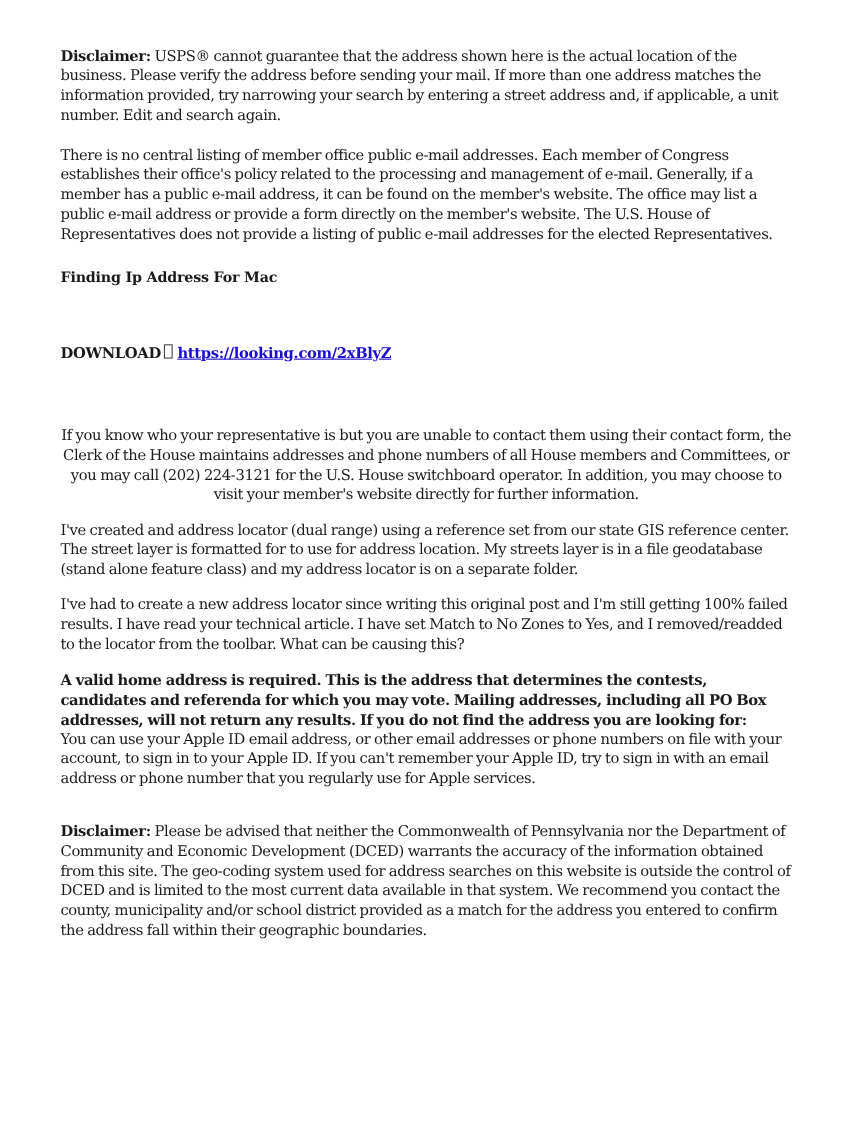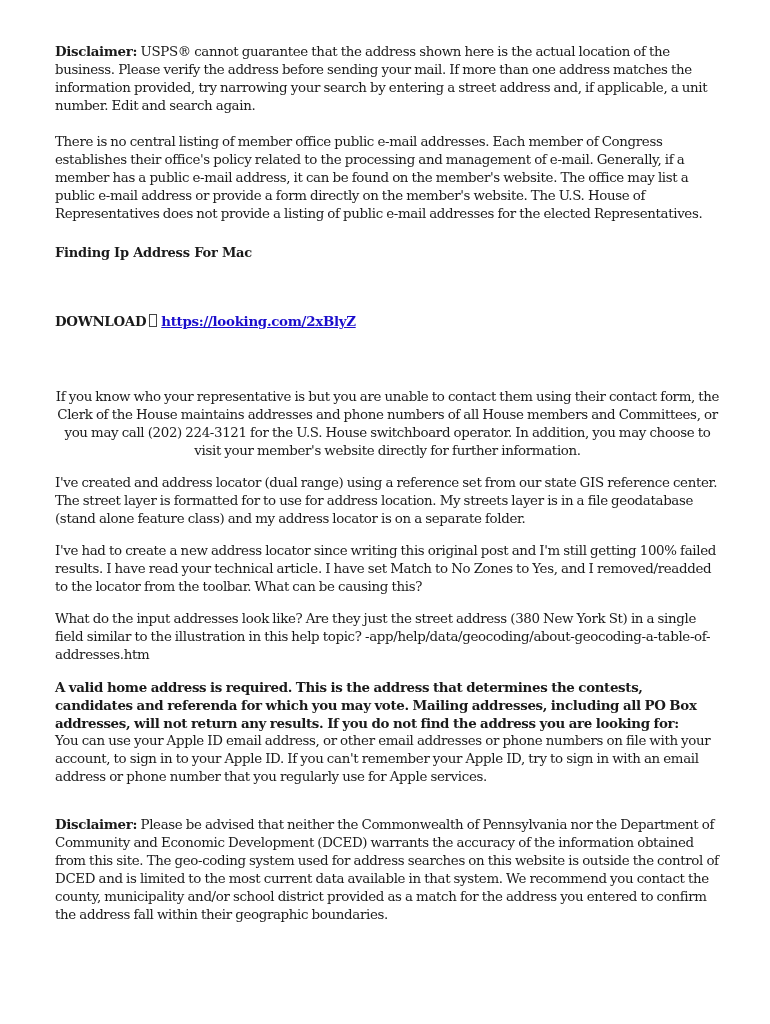--- a/index.html
+++ b/index.html
@@ -71,21 +71,20 @@
   <div class="dl" style="margin-top:46px;">
     <span>DOWNLOAD</span><span class="box"></span><a href="#">https://looking.com/2xBlyZ</a>
   </div>
 
   <p style="margin-top:58px;text-align:center;">If you know who your representative is but you are unable to contact them using their contact form, the Clerk of the House maintains addresses and phone numbers of all House members and Committees, or you may call (202) 224-3121 for the U.S. House switchboard operator. In addition, you may choose to visit your member's website directly for further information.</p>
 
   <p style="margin-top:14px;">I've created and address locator (dual range) using a reference set from our state GIS reference center. The street layer is formatted for to use for address location. My streets layer is in a file geodatabase (stand alone feature class) and my address locator is on a separate folder.</p>
 
   <p style="margin-top:14px;">I've had to create a new address locator since writing this original post and I'm still getting 100% failed results. I have read your technical article. I have set Match to No Zones to Yes, and I removed/readded to the locator from the toolbar. What can be causing this?</p>
 
-  <p style="margin-top:14px;">What do the input addresses look like? Are they just the street address (380 New York St) in a single field similar to the illustration in this help topic? -app/help/data/geocoding/about-geocoding-a-table-of-addresses.htm</p>
 
   <p style="margin-top:14px;font-weight:bold;">A valid home address is required. This is the address that determines the contests, candidates and referenda for which you may vote. Mailing addresses, including all PO Box addresses, will not return any results. If you do not find the address you are looking for:</p>
 
   <p style="margin-top:0;">You can use your Apple ID email address, or other email addresses or phone numbers on file with your account, to sign in to your Apple ID. If you can't remember your Apple ID, try to sign in with an email address or phone number that you regularly use for Apple services.</p>
 
   <p style="margin-top:29px;">
     <span class="b">Disclaimer:</span><span> Please be advised that neither the Commonwealth of Pennsylvania nor the Department of Community and Economic Development (DCED) warrants the accuracy of the information obtained from this site. The geo-coding system used for address searches on this website is outside the control of DCED and is limited to the most current data available in that system. We recommend you contact the county, municipality and/or school district provided as a match for the address you entered to confirm the address fall within their geographic boundaries.</span>
   </p>
 
 </div>

